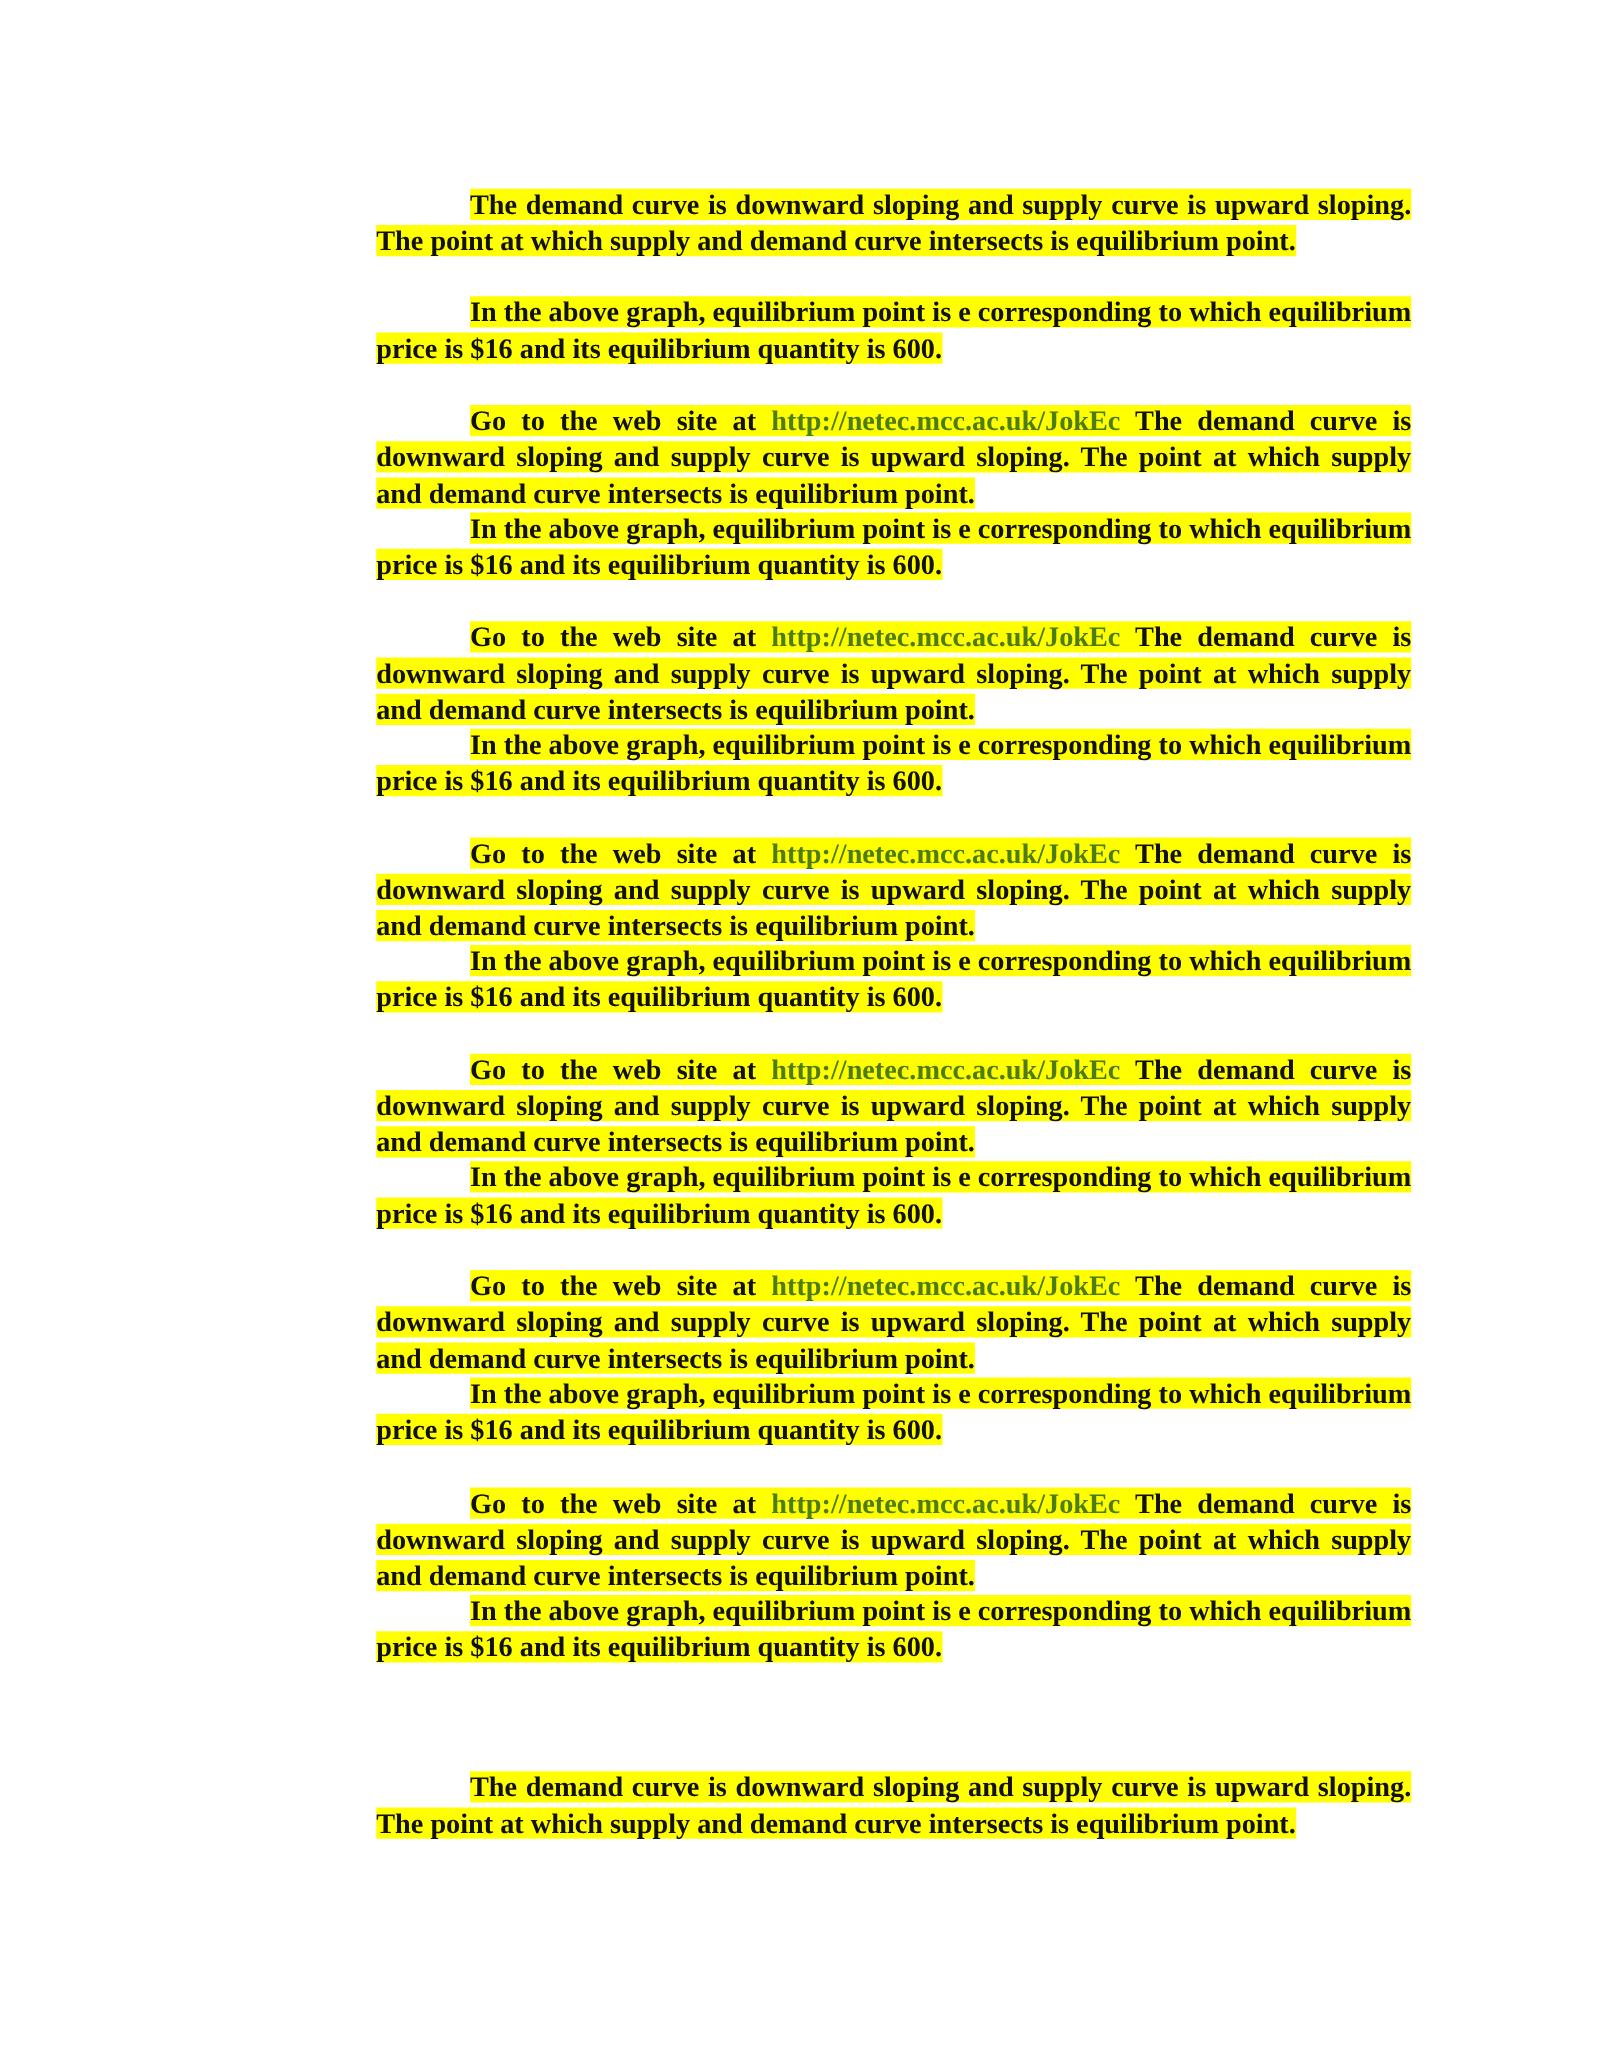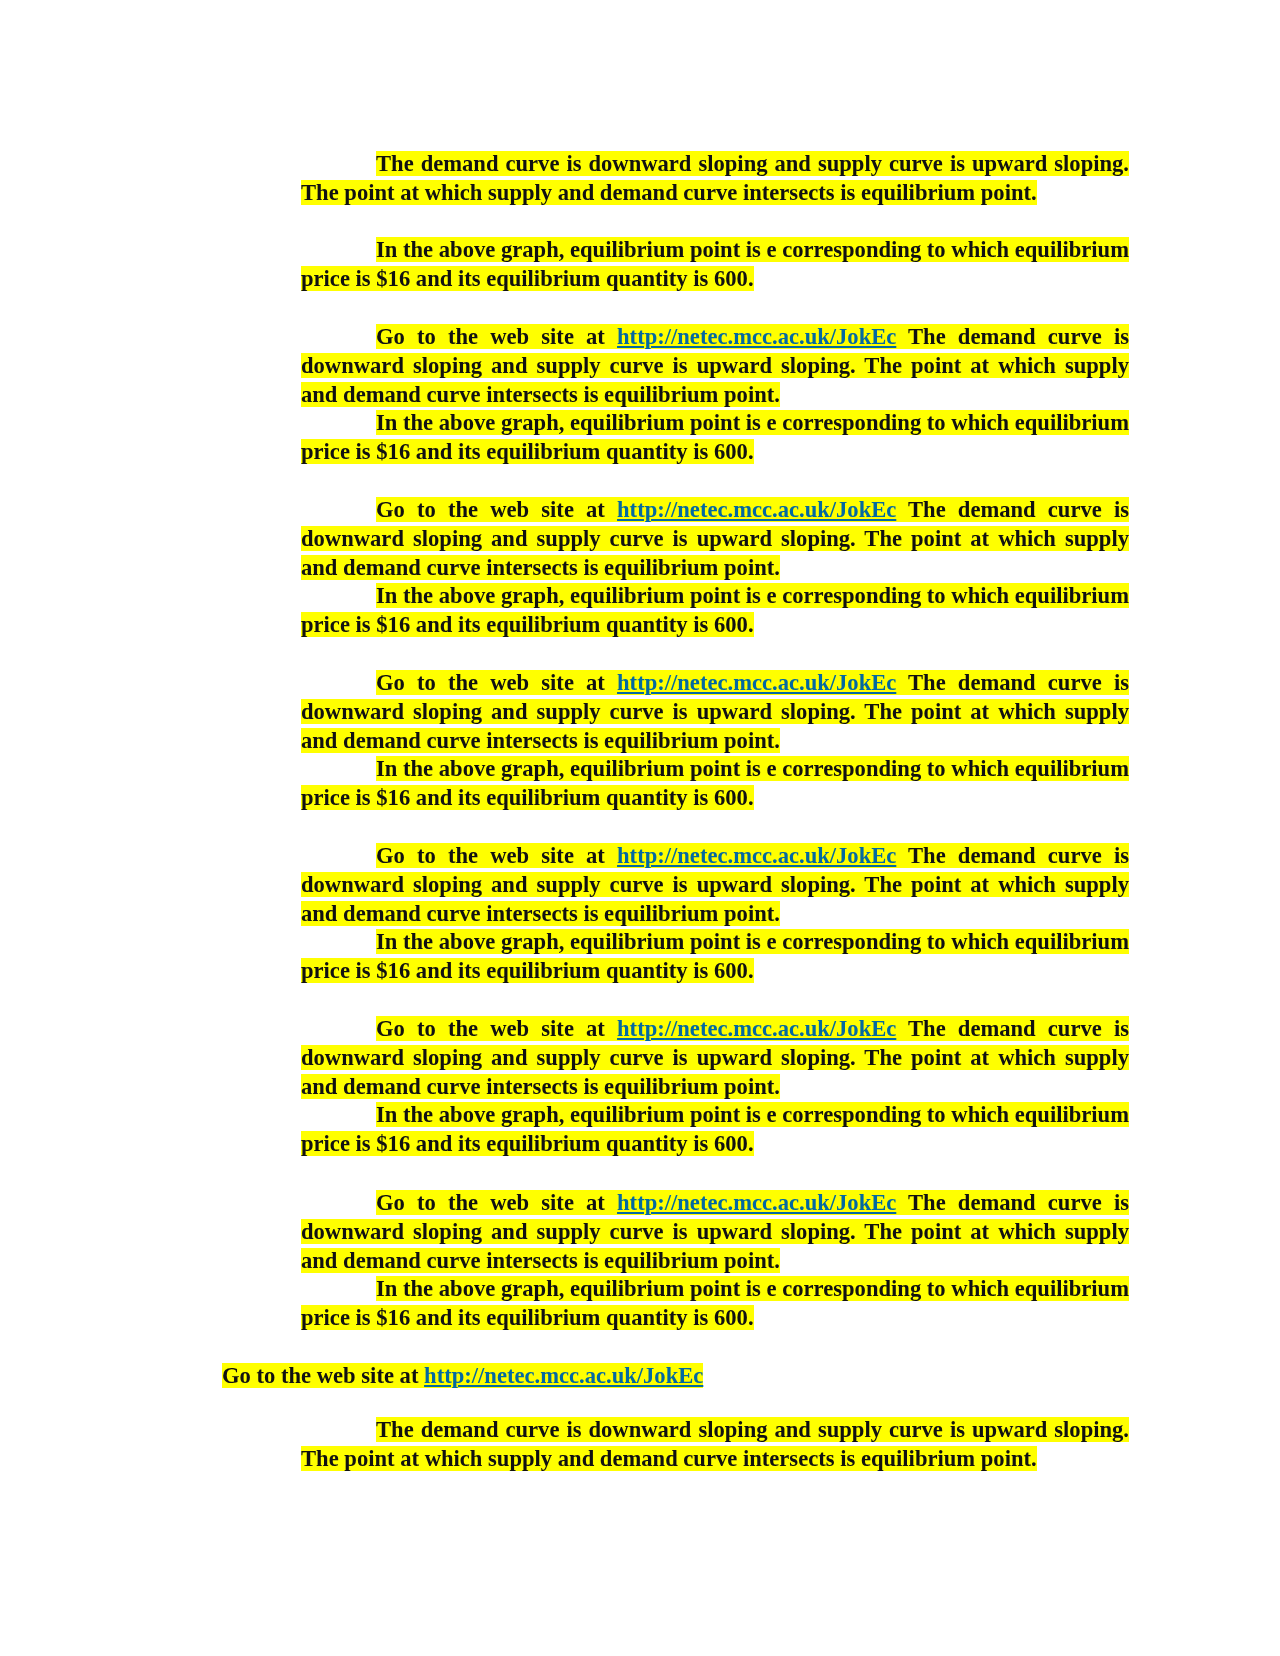--- a/index.html
+++ b/index.html
@@ -8,21 +8,21 @@
     position: absolute; left: 0; top: 0; width: 1280px; height: 1224px;
     font-family: "Liberation Serif", "DejaVu Serif", serif;
     font-weight: bold; color: #111111;
     font-size: 22.6px; line-height: 28.8px;
   }
   .para {
     position: absolute; left: 301px; width: 828px;
     text-align: justify; text-indent: 75px; margin: 0;
   }
   .hl { background: #ffff00; }
-  .link { text-decoration: underline; text-decoration-thickness: 1.5px; text-underline-offset: 2px; color: #0369a1; cursor: pointer; }
+  .link { text-decoration-thickness: 1.5px; text-underline-offset: 2px; color: #4d7c0f; cursor: pointer; }
   .standalone {
     position: absolute; left: 222px; top: 1362px; margin: 0; white-space: nowrap;
   }
 </style>
 </head>
 <body>
 
 <div class="page">
 
   <p class="para" style="top:150px;"><span class="hl">The demand curve is downward sloping and supply curve is upward sloping. The point at which supply and demand curve intersects is equilibrium point.</span></p>
@@ -39,17 +39,16 @@
 
   <p class="para" style="top:842px;"><span class="hl"><span>Go to the web site at </span><a class="link">http://netec.mcc.ac.uk/JokEc</a><span> The demand curve is downward sloping and supply curve is upward sloping. The point at which supply and demand curve intersects is equilibrium point.</span></span></p>
   <p class="para" style="top:928.4px;"><span class="hl">In the above graph, equilibrium point is e corresponding to which equilibrium price is $16 and its equilibrium quantity is 600.</span></p>
 
   <p class="para" style="top:1015px;"><span class="hl"><span>Go to the web site at </span><a class="link">http://netec.mcc.ac.uk/JokEc</a><span> The demand curve is downward sloping and supply curve is upward sloping. The point at which supply and demand curve intersects is equilibrium point.</span></span></p>
   <p class="para" style="top:1101.4px;"><span class="hl">In the above graph, equilibrium point is e corresponding to which equilibrium price is $16 and its equilibrium quantity is 600.</span></p>
 
   <p class="para" style="top:1189px;"><span class="hl"><span>Go to the web site at </span><a class="link">http://netec.mcc.ac.uk/JokEc</a><span> The demand curve is downward sloping and supply curve is upward sloping. The point at which supply and demand curve intersects is equilibrium point.</span></span></p>
   <p class="para" style="top:1275.4px;"><span class="hl">In the above graph, equilibrium point is e corresponding to which equilibrium price is $16 and its equilibrium quantity is 600.</span></p>
 
-  <p class="standalone"><span class="hl"><span>Go to the web site at </span><a class="link">http://netec.mcc.ac.uk/JokEc</a></span></p>
 
   <p class="para" style="top:1416px;"><span class="hl">The demand curve is downward sloping and supply curve is upward sloping. The point at which supply and demand curve intersects is equilibrium point.</span></p>
 
 </div>
 
 </body></html>

